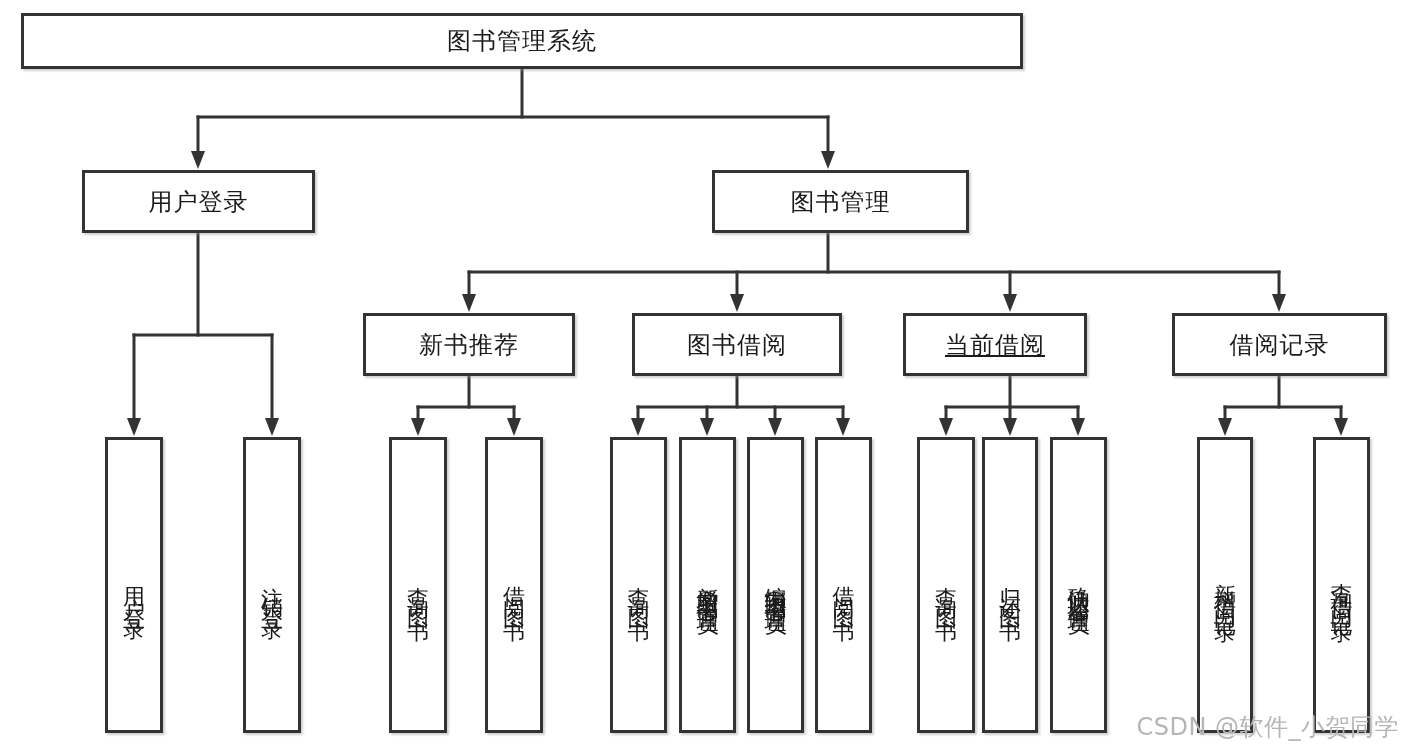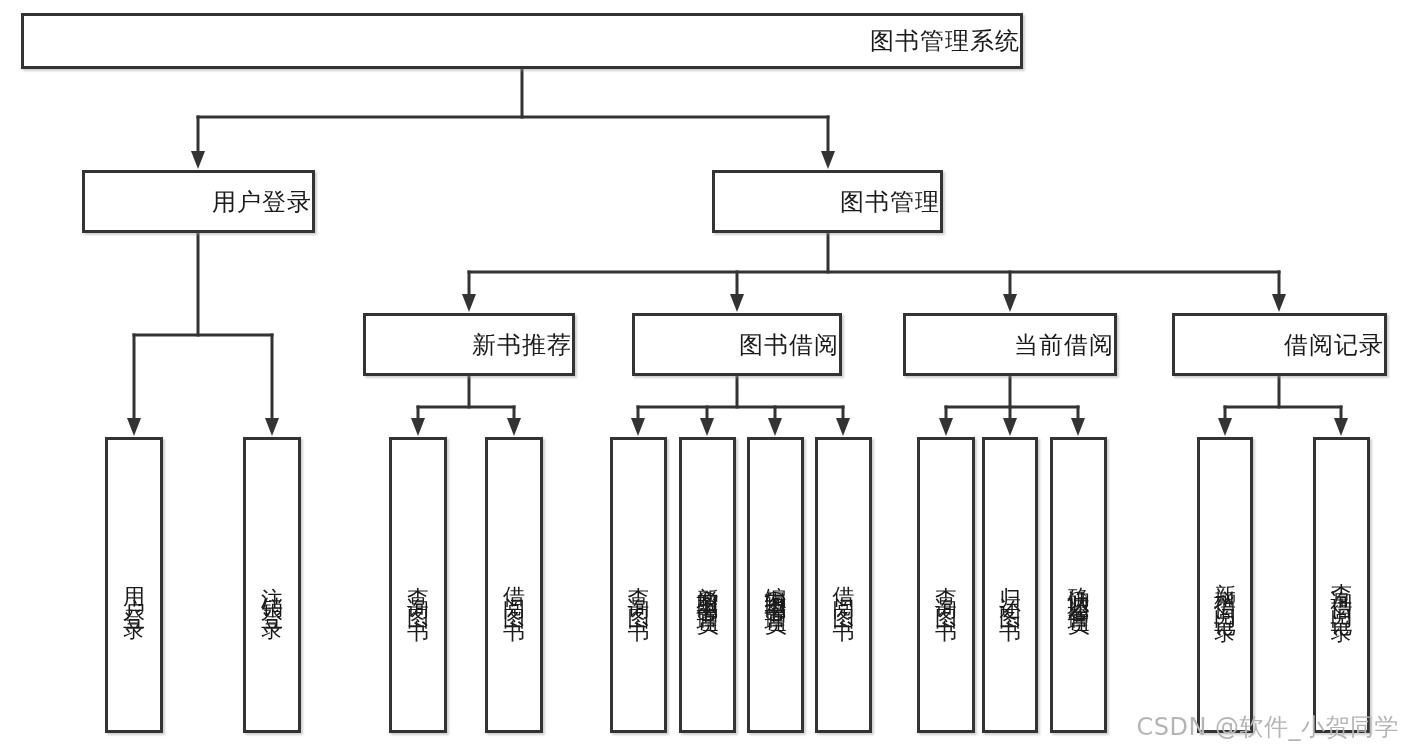--- a/index.html
+++ b/index.html
@@ -35,21 +35,20 @@
     display: flex;
     align-items: center;
     justify-content: center;
     color: #1a1a1a;
   }
   .h-node {
     font-size: 24px;
     font-weight: 500;
     letter-spacing: 1px;
     white-space: nowrap;
-    justify-content: flex-end;
   }
   .leaf .txt {
     writing-mode: vertical-rl;
     text-orientation: mixed;
     font-size: 22px;
     font-weight: 500;
     color: #1a1a1a;
     white-space: nowrap;
   }
   .v-short .txt { letter-spacing: 11px; margin-bottom: -11px; }
@@ -132,31 +131,31 @@
     <polygon points="1334,418 1348,418 1341,436" stroke="none"></polygon>
   </svg>
 
   <div class="node h-node" style="left:21px; top:13px; width:1002px; height:56px;">
     <span class="txt">图书管理系统</span>
   </div>
 
   <div class="node h-node" style="left:82px; top:170px; width:233px; height:63px;">
     <span class="txt">用户登录</span>
   </div>
-  <div class="node h-node" style="left:712px; top:170px; width:231px; height:63px;">
+  <div class="node h-node" style="left:712px; top:170px; width:257px; height:63px;">
     <span class="txt">图书管理</span>
   </div>
 
   <div class="node h-node" style="left:363px; top:313px; width:212px; height:63px;">
     <span class="txt">新书推荐</span>
   </div>
   <div class="node h-node" style="left:632px; top:313px; width:210px; height:63px;">
     <span class="txt">图书借阅</span>
   </div>
-  <div class="node h-node" style="left:903px; top:313px; width:214px; height:63px;">
+  <div class="node h-node" style="left:903px; top:313px; width:184px; height:63px;text-decoration:underline;">
     <span class="txt">当前借阅</span>
   </div>
   <div class="node h-node" style="left:1172px; top:313px; width:215px; height:63px;">
     <span class="txt">借阅记录</span>
   </div>
 
   <div class="node leaf v-short" style="left:105px; top:437px; width:58px; height:296px;">
     <span class="txt">用户登录</span>
   </div>
   <div class="node leaf v-short" style="left:243px; top:437px; width:58px; height:296px;">

